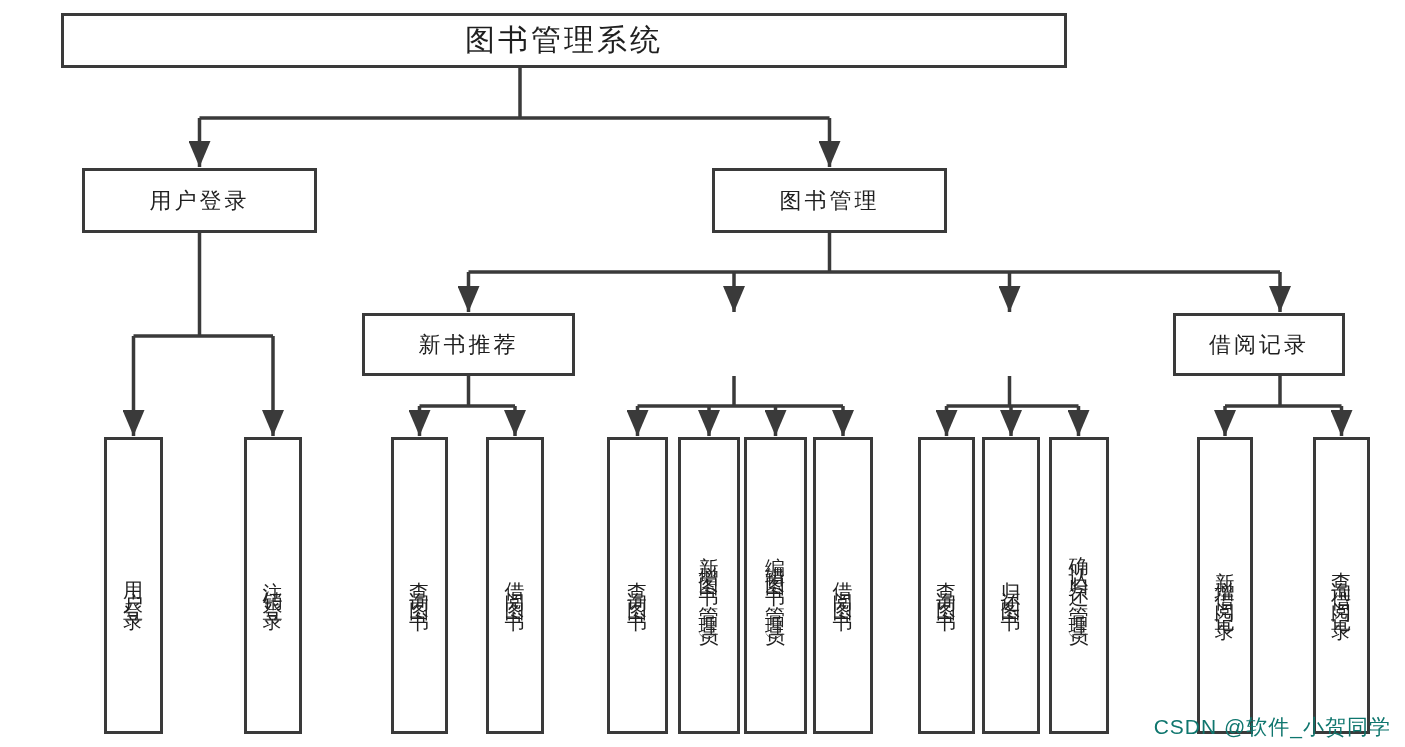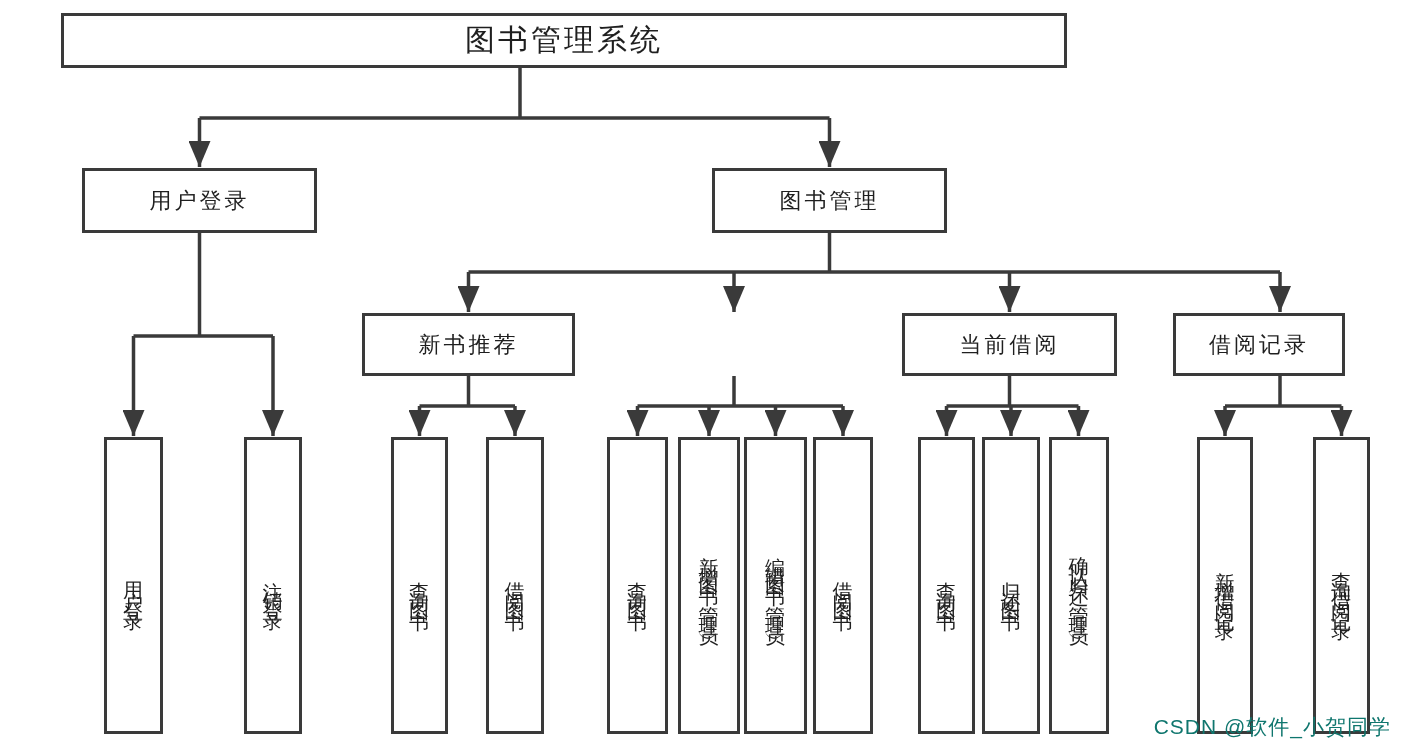--- a/index.html
+++ b/index.html
@@ -113,21 +113,20 @@
       <path d="M1341.5,406 V436" marker-end="url(#arrow)"></path>
     </g>
   </svg>
 
   <div class="box hbox root" style="left:14px;top:13px;width:1006px;height:55px">图书管理系统</div>
 
   <div class="box hbox" style="left:82px;top:168px;width:235px;height:65px">用户登录</div>
   <div class="box hbox" style="left:712px;top:168px;width:235px;height:65px">图书管理</div>
 
   <div class="box hbox" style="left:362px;top:313px;width:213px;height:63px">新书推荐</div>
-  <div class="box hbox" style="left:902px;top:313px;width:215px;height:63px">当前借阅</div>
   <div class="box hbox" style="left:1173px;top:313px;width:172px;height:63px">借阅记录</div>
 
   <div class="box vbox" style="left:104px;top:437px;width:59px;height:297px">用户登录</div>
   <div class="box vbox" style="left:244px;top:437px;width:58px;height:297px">注销登录</div>
 
   <div class="box vbox" style="left:391px;top:437px;width:57px;height:297px">查询图书</div>
   <div class="box vbox" style="left:486px;top:437px;width:58px;height:297px">借阅图书</div>
 
   <div class="box vbox" style="left:607px;top:437px;width:61px;height:297px">查询图书</div>
   <div class="box vbox" style="left:678px;top:437px;width:62px;height:297px">新增图书（管理员）</div>

